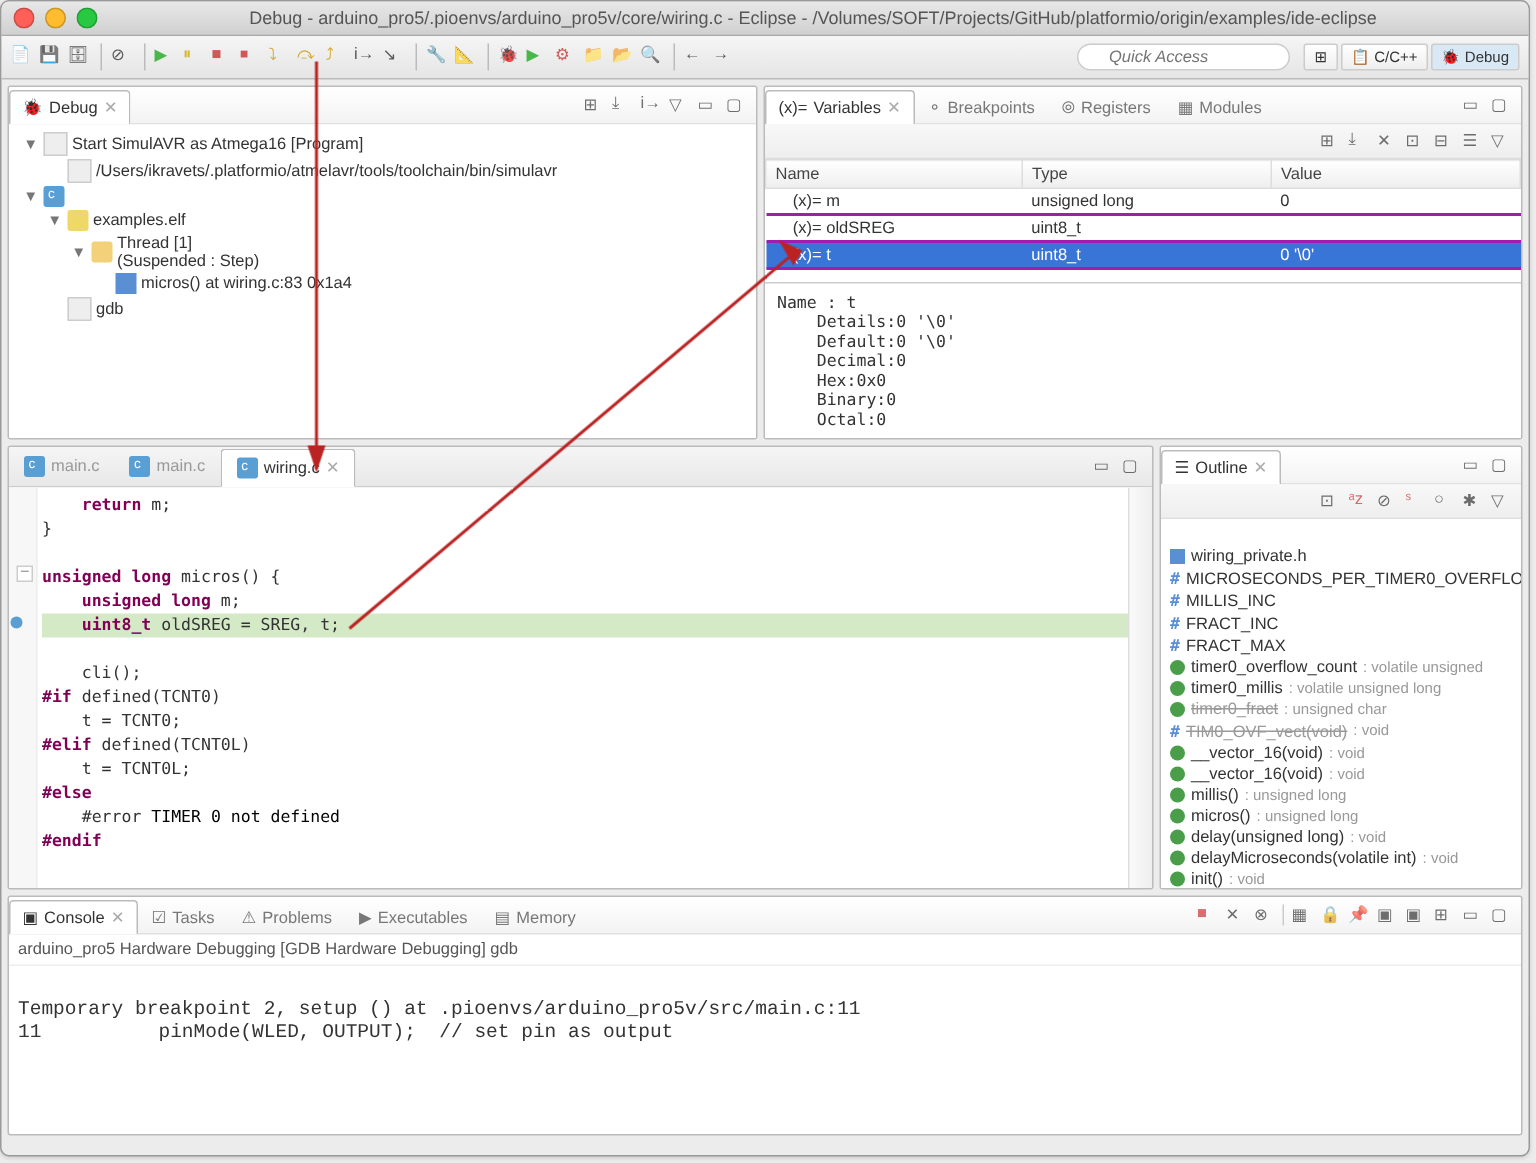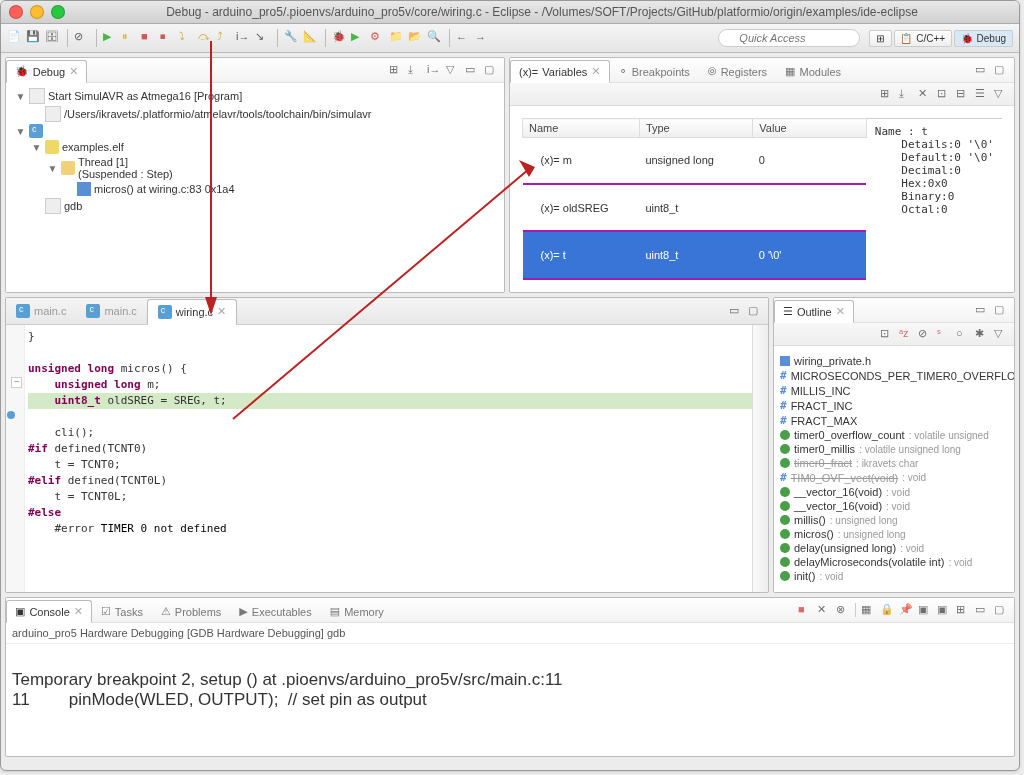--- a/index.html
+++ b/index.html
@@ -52,21 +52,21 @@
 .pp{color:#7f0055;font-weight:bold}
 .hl-line{background:#d4e9c6}
 .fold{position:absolute;left:5px;font-size:10px;color:#999;border:1px solid #ccc;width:9px;height:9px;line-height:8px;text-align:center;background:#fff}
 .bp{position:absolute;left:1px;width:8px;height:8px;border-radius:50%;background:#5a9fd4}
 .outline-item{display:flex;align-items:center;gap:4px;padding:1px 0;white-space:nowrap}
 .o-ico{width:10px;height:10px;border-radius:50%;display:inline-block;flex-shrink:0}
 .o-green{background:#4a9e4a}.o-blue{background:#5a8fd4;border-radius:0}
 .o-hash{color:#5a8fd4;font-weight:bold;font-family:monospace}
 .o-sl{text-decoration:line-through;color:#999}
 .ret-type{color:#999;font-size:10px}
-.console-body{font-family:Liberation Sans, sans-serif;font-size:17px;padding:6px;white-space:pre-wrap}
+.console-body{font-family:Liberation Mono, monospace;font-size:13px;padding:6px;white-space:pre-wrap}
 .console-title{padding:4px 6px;color:#555;border-bottom:1px solid #eee}
 svg.arrows{position:absolute;top:0;left:0;width:1018px;height:769px;z-index:50;pointer-events:none}
 .scrollbar-right{width:15px;background:linear-gradient(to right,#fafafa,#eee);border-left:1px solid #ddd}
 </style>
 </head>
 <body>
 
 <div class="window-frame">
  <div class="titlebar">
   <div class="traffic">
@@ -214,21 +214,21 @@
     </div>
     <div class="var-tools">
      <span class="ptool">⊞</span>
      <span class="ptool">⤓</span>
      <span class="ptool">✕</span>
      <span class="ptool">⊡</span>
      <span class="ptool">⊟</span>
      <span class="ptool">☰</span>
      <span class="ptool">▽</span>
     </div>
-    <div class="panel-body" style="padding:12px;display:flex;">
+    <div class="panel-body" style="padding:0;display:flex;flex-direction:column">
      <table class="var-table">
       <thead>
                 <tr>
        <th style="width:34%">Name</th>
        <th style="width:33%">Type</th>
        <th>Value</th>
       </tr>
               </thead>
       <tbody id="var-rows">
                 <tr>
@@ -268,33 +268,35 @@
             <div class="ed-tab"><span class="ico ico-c"></span>main.c</div>
             <div class="ed-tab active"><span class="ico ico-c"></span>wiring.c <span style="color:#aaa">✕</span></div>
      <div class="panel-tools" style="margin-left:auto">
       <span class="ptool">▭</span>
       <span class="ptool">▢</span>
      </div>
     </div>
     <div class="panel-body" style="padding:0;display:flex">
      <div class="code" id="code" style="flex:1">
       <div class="gutter"></div>
+     <div class="line">    <span class="kw">return</span> m;</div>
               <div class="line">}</div>
               <div class="line">&nbsp;</div>
               <div class="line"><span class="kw">unsigned long</span> micros() {</div>
               <div class="line">    <span class="kw">unsigned long</span> m;</div>
               <div class="line hl-line">    <span class="kw">uint8_t</span> oldSREG = SREG, t;</div>
               <div class="line">&nbsp;</div>
               <div class="line">    cli();</div>
               <div class="line"><span class="pp">#if</span> defined(TCNT0)</div>
               <div class="line">    t = TCNT0;</div>
               <div class="line"><span class="pp">#elif</span> defined(TCNT0L)</div>
               <div class="line">    t = TCNT0L;</div>
               <div class="line"><span class="pp">#else</span></div>
               <div class="line">    #error <span style="color:#000">TIMER 0 not defined</span></div>
+              <div class="line"><span class="pp">#endif</span></div>
               <div class="line">&nbsp;</div>
               <div class="fold" style="top: 52px;">−</div>
               <div class="bp" style="top: 86px;"></div>
             </div>
      <div class="scrollbar-right"></div>
     </div>
    </div>
 
    <div class="panel" style="width:240px">
     <div class="panel-header">
@@ -312,21 +314,21 @@
     </div>
     <div class="var-tools" style="justify-content:flex-end">
      <span class="ptool">⊡</span>
      <span class="ptool" style="color:#c33">ᵃz</span>
      <span class="ptool">⊘</span>
      <span class="ptool" style="color:#c33">ˢ</span>
      <span class="ptool">○</span>
      <span class="ptool">✱</span>
      <span class="ptool">▽</span>
     </div>
-    <div class="panel-body" style="padding:8px 6px" id="outline-body">
+    <div class="panel-body" style="padding:18px 6px" id="outline-body">
             <div class="outline-item">
               <span class="o-ico o-blue"></span>
               <span>wiring_private.h</span>
             </div>
             <div class="outline-item">
               <span class="o-hash">#</span>
               <span>MICROSECONDS_PER_TIMER0_OVERFLOW</span>
             </div>
             <div class="outline-item">
               <span class="o-hash">#</span>
@@ -346,21 +348,21 @@
               <span class="ret-type">: volatile unsigned</span>
             </div>
             <div class="outline-item">
               <span class="o-ico o-green"></span>
               <span>timer0_millis</span> 
               <span class="ret-type">: volatile unsigned long</span>
             </div>
             <div class="outline-item">
               <span class="o-ico o-green"></span>
               <span><span class="o-sl">timer0_fract</span></span> 
-              <span class="ret-type">: ikravets char</span>
+              <span class="ret-type">: unsigned char</span>
             </div>
             <div class="outline-item">
               <span class="o-hash">#</span>
               <span><span class="o-sl">TIM0_OVF_vect(void)</span></span> 
               <span class="ret-type">: void</span>
             </div>
             <div class="outline-item">
               <span class="o-ico o-green"></span>
               <span>__vector_16(void)</span> 
               <span class="ret-type">: void</span>

